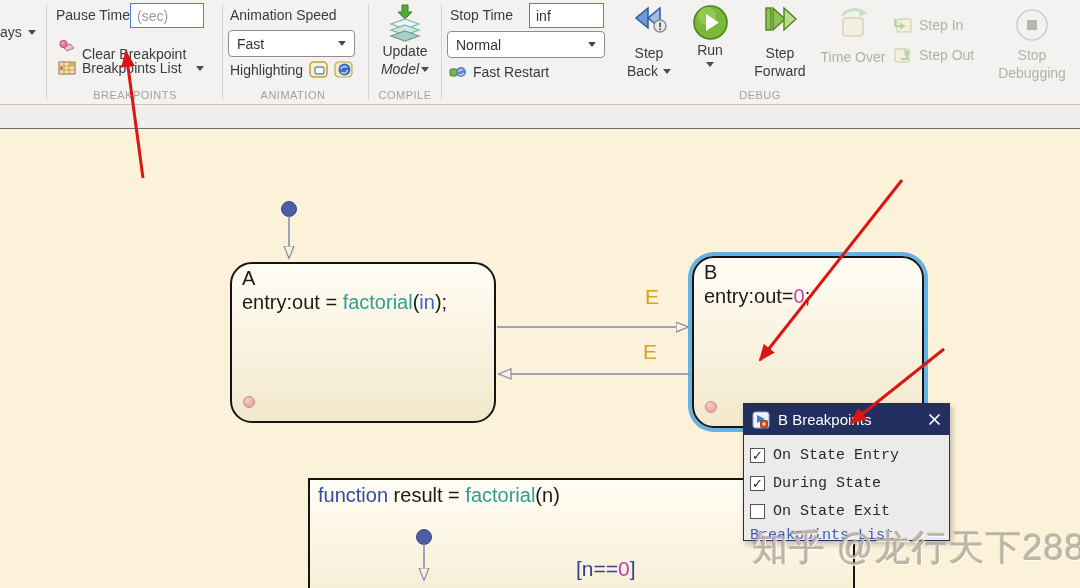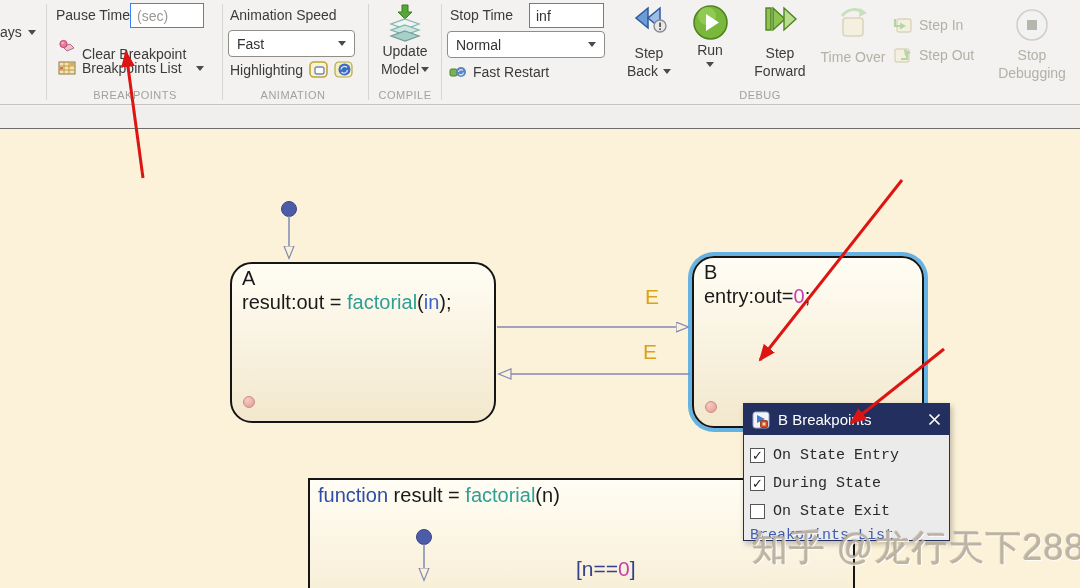--- a/index.html
+++ b/index.html
@@ -106,21 +106,21 @@
     <div class="vsep" style="left:368px;"></div>
 
     <div class="btn-col" style="left:372px; top:4px; width:66px;">
       <svg width="36" height="38" viewBox="0 0 36 38">
         <path d="M15 1 h6 v7 h4 l-7 7 -7 -7 h4 z" fill="#56a836" stroke="#3c7d22" stroke-width="1"></path>
         <path d="M18 15 L32 20 L18 25 L4 20 Z" fill="#eef6f4" stroke="#7fb3ab" stroke-width="1.2"></path>
         <path d="M18 21 L32 26 L18 31 L4 26 Z" fill="#cfe6e1" stroke="#7fb3ab" stroke-width="1.2"></path>
         <path d="M18 27 L32 32 L18 37 L4 32 Z" fill="#a8cfc8" stroke="#6e9e96" stroke-width="1.2"></path>
       </svg>
       <span class="lbl">Update</span>
-      <span style="display:flex; align-items:center; gap:2px;">
+      <span style="display:flex; align-items:center; gap:2px;font-style:italic;">
         <span class="lbl">Model</span>
         <span class="caret"></span>
       </span>
     </div>
     <span class="tb-section" style="left:372px; top:89px; width:66px;">COMPILE</span>
     <div class="vsep" style="left:441px;"></div>
 
     <span class="tb-label" style="left:450px; top:7px;">Stop Time</span>
     <input class="tb-input" style="left: 529px; top: 3px; width: 75px;" value="inf">
     <div class="combo" style="left:447px; top:31px; width:158px;">
@@ -208,21 +208,21 @@
 
     <span class="tb-section" style="left:700px; top:89px; width:120px;">DEBUG</span>
   </div>
 
   <div class="substrip"></div>
 
   <div class="canvas">
 
     <div class="state" style="left:230px; top:133px; width:266px; height:161px;">
       <div class="sname">A</div>
-      <div class="sentry"><span>result:out = </span><span class="fnc">factorial</span><span>(</span><span class="argc">in</span><span>);</span></div>
+      <div class="sentry"><span>entry:out = </span><span class="fnc">factorial</span><span>(</span><span class="argc">in</span><span>);</span></div>
       <div class="bp-dot" style="left:11px; bottom:13px;"></div>
     </div>
 
     <div class="state" style="left:692px; top:127px; width:232px; height:172px; box-shadow:0 0 0 4px #66b2e2;">
       <div class="sname">B</div>
       <div class="sentry"><span>entry:out=</span><span class="magc">0</span><span>;</span></div>
       <div class="bp-dot" style="left:11px; bottom:13px;"></div>
     </div>
 
     <div class="elabel" style="left:645px; top:156px;">E</div>

